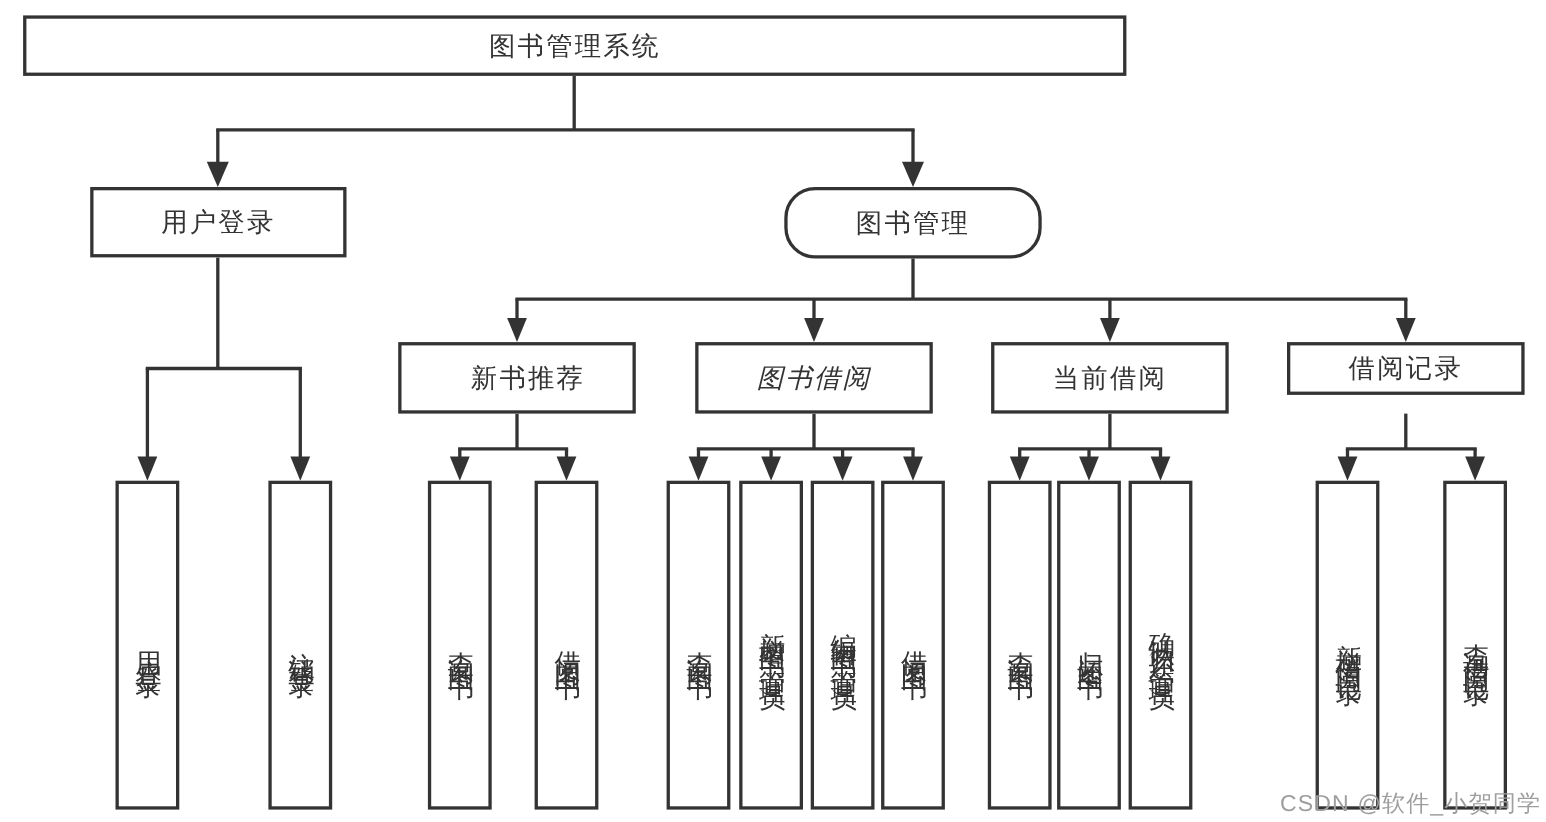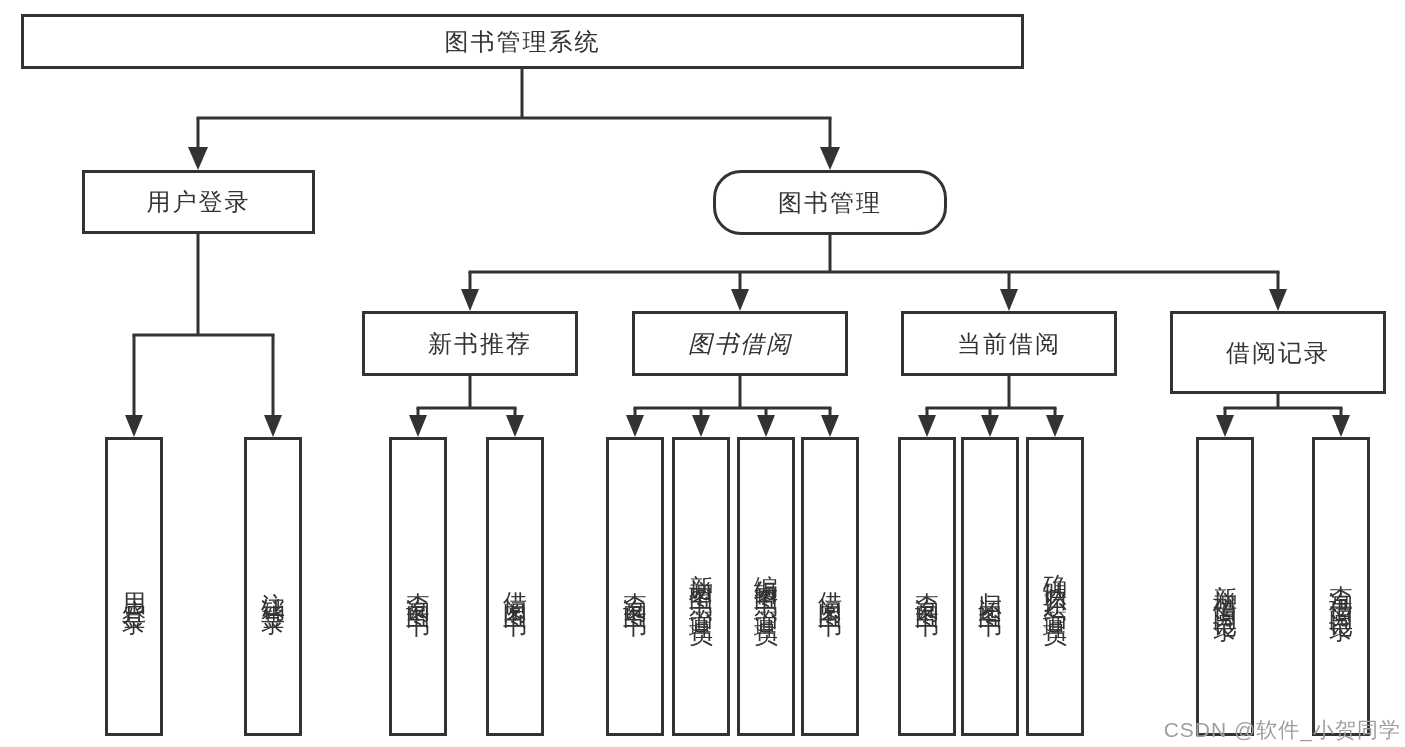--- a/index.html
+++ b/index.html
@@ -152,21 +152,21 @@
 
   <div class="node" style="left:362px; top:311px; width:216px; height:65px;padding-left:20px;">
     <span class="htext">新书推荐</span>
   </div>
   <div class="node" style="left:632px; top:311px; width:216px; height:65px;font-style:italic;">
     <span class="htext">图书借阅</span>
   </div>
   <div class="node" style="left:901px; top:311px; width:216px; height:65px;">
     <span class="htext">当前借阅</span>
   </div>
-  <div class="node" style="left:1170px; top:311px; width:216px; height:83px;">
+  <div class="node" style="left:1170px; top:311px; width:216px; height:48px;">
     <span class="htext">借阅记录</span>
   </div>
 
   <div class="node" style="left:105px; top:437px; width:58px; height:299px;">
     <span class="vtext">用户登录</span>
   </div>
   <div class="node" style="left:244px; top:437px; width:58px; height:299px;">
     <span class="vtext">注销登录</span>
   </div>
 

